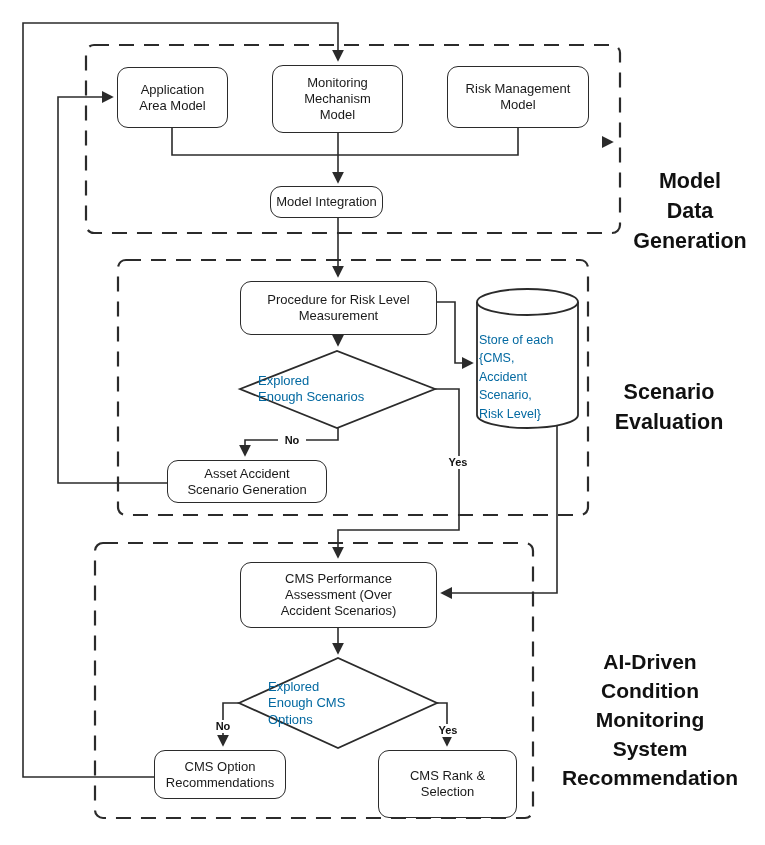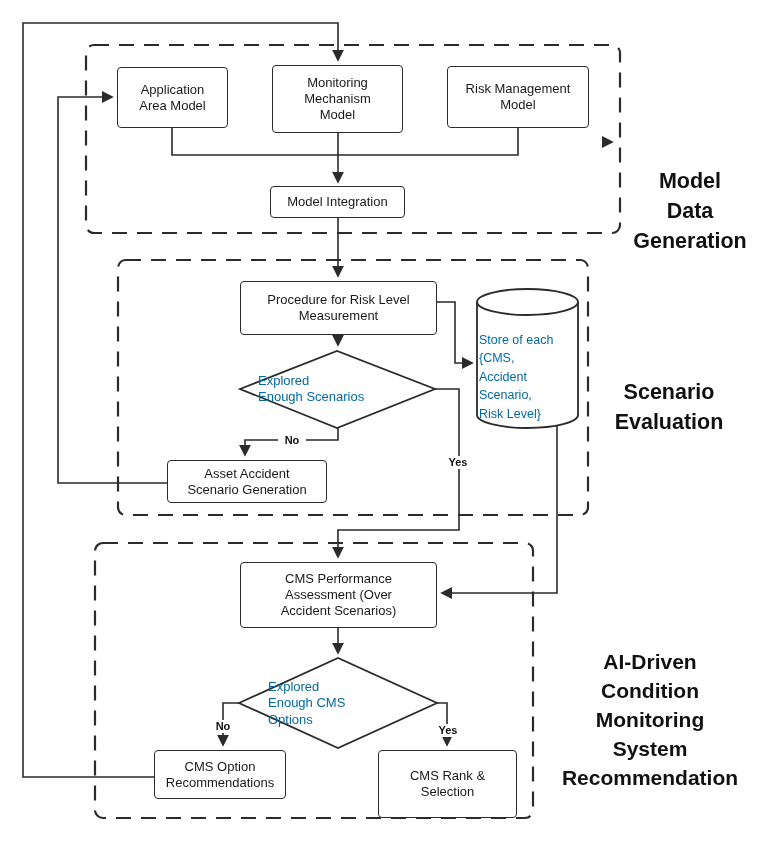--- a/index.html
+++ b/index.html
@@ -3,21 +3,21 @@
 <meta charset="utf-8">
 <style>
   html,body{margin:0;padding:0;background:#ffffff;}
   .canvas{
     position:relative;width:765px;height:845px;background:#ffffff;
     font-family:"Liberation Sans", sans-serif;color:#1a1a1a;overflow:hidden;
   }
   svg.wires{position:absolute;left:0;top:0;width:765px;height:845px;}
   .node{
     position:absolute;box-sizing:border-box;background:#ffffff;
-    border:1.6px solid #2b2b2b;border-radius:4px;
+    border:1.6px solid #2b2b2b;border-radius:11px;
     display:flex;align-items:center;justify-content:center;
     text-align:center;font-size:13px;line-height:1.22;
     white-space:pre-line;padding:2px 4px;
   }
   .free-label{
     position:absolute;text-align:center;white-space:pre-line;color:#111111;
   }
   .section-label{font-weight:bold;font-size:21.5px;line-height:30px;}
   .edge-label{
     position:absolute;font-weight:bold;font-size:11px;line-height:13px;
@@ -90,21 +90,21 @@
   <div class="node" style="left:117px;top:67px;width:111px;height:61px;">Application
 Area Model</div>
 
   <div class="node" style="left:272px;top:65px;width:131px;height:68px;">Monitoring
 Mechanism
 Model</div>
 
   <div class="node" style="left:447px;top:66px;width:142px;height:62px;">Risk Management
 Model</div>
 
-  <div class="node" style="left:270px;top:186px;width:135px;height:32px;">Model Integration</div>
+  <div class="node" style="left:270px;top:186px;width:113px;height:32px;">Model Integration</div>
 
   <div class="node" style="left:240px;top:281px;width:197px;height:54px;">Procedure for Risk Level
 Measurement</div>
 
   <div class="node" style="left:167px;top:460px;width:160px;height:43px;">Asset Accident
 Scenario Generation</div>
 
   <div class="node" style="left:154px;top:750px;width:132px;height:49px;">CMS Option
 Recommendations</div>
 

